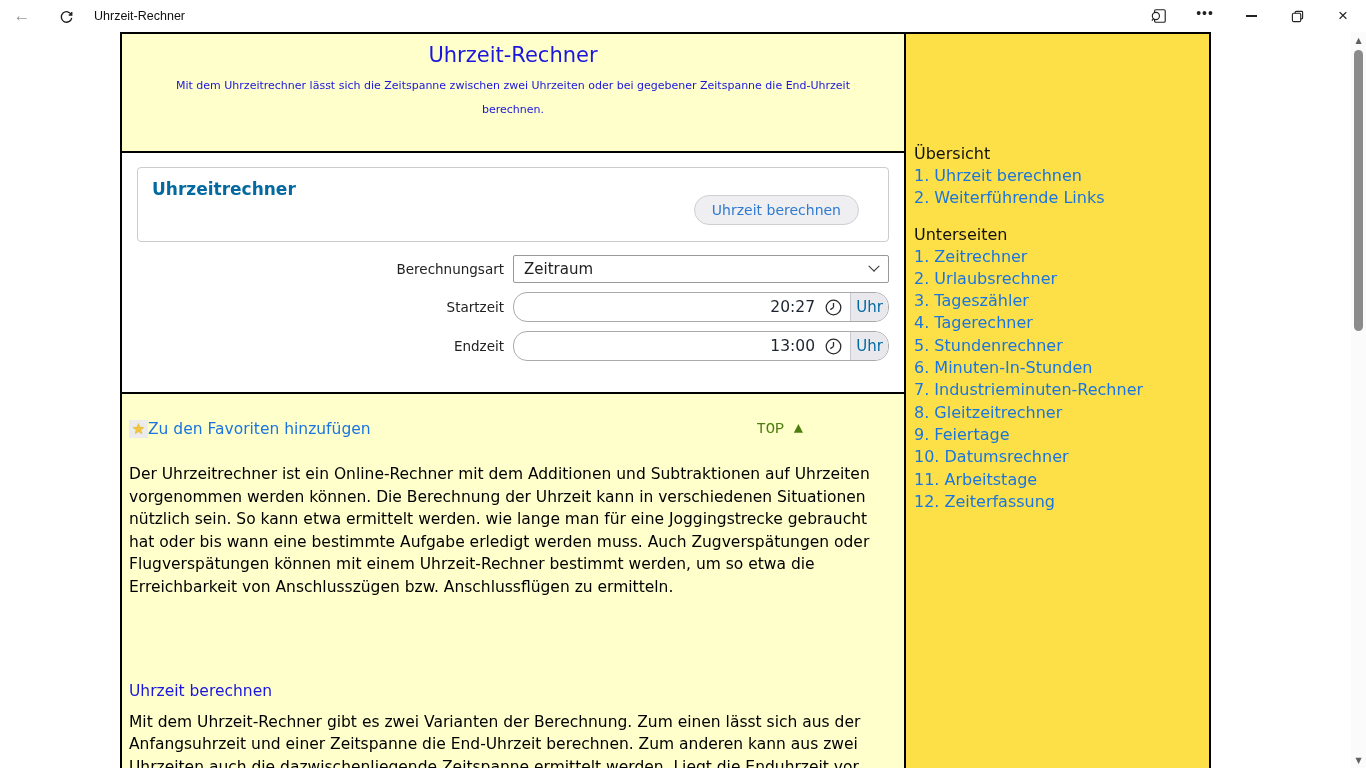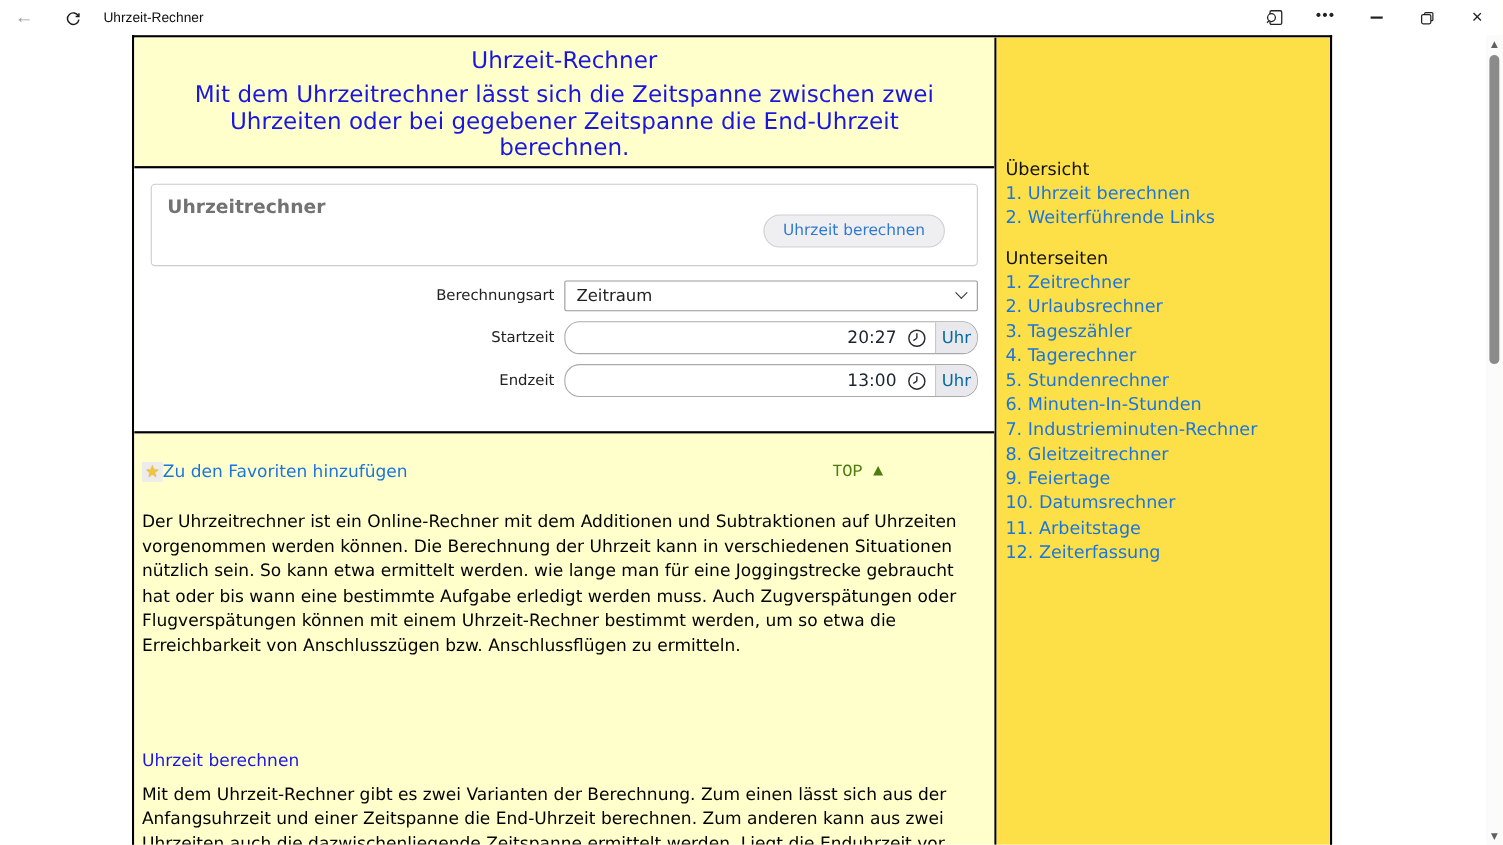--- a/index.html
+++ b/index.html
@@ -23,28 +23,28 @@
   
   .page { position:absolute; left:120px; top:32px; width:1091px; height:736px;
           border:2px solid #000; border-bottom:none; display:flex; overflow:hidden;
           background:#fff; }
   .main-col { width:784px; background:#ffffcc; border-right:2px solid #000;
               display:flex; flex-direction:column; }
 
   
   .page-header { height:117px; text-align:center; color:#1a16dd; }
   .page-title { font-size:21px; margin-top:9px; font-weight:400; }
-  .page-intro { font-size:21px; line-height:24px; width:728px; margin:7px auto 0; }
+  .page-intro { font-size:11px; line-height:24px; width:728px; margin:7px auto 0; }
 
   
   .calc-section { background:#fff; border-top:2px solid #000; border-bottom:2px solid #000;
                   height:243px; padding:14px 15px 0 15px; }
   .calc-panel { border:1px solid #ccc; border-radius:4px; height:75px; position:relative;
                 padding:11px 14px; }
-  .calc-heading { font-size:17px; font-weight:700; color:#737373; }
+  .calc-heading { font-size:17px; font-weight:700; color:#0369a1; }
   .calc-btn { position:absolute; right:29px; top:27px; height:30px; padding:0 17px;
               background:#efeff1; border:1px solid #cfcfd3; border-radius:15px;
               color:#2f7ad1; font-size:14px; font-family:"DejaVu Sans", sans-serif;
               display:flex; align-items:center; cursor:pointer; }
   .form-rows { margin-top:13px; }
   .form-row { display:flex; align-items:center; margin-bottom:9px; }
   .form-label { flex:1; text-align:right; padding-right:9px; font-size:13.5px; color:#222; }
   .control { width:376px; margin-right:0; }
   .select-box { height:28px; border:1px solid #999; border-radius:2px; background:#fff;
                 display:flex; align-items:center; padding:0 10px; font-size:15px; color:#222; }

